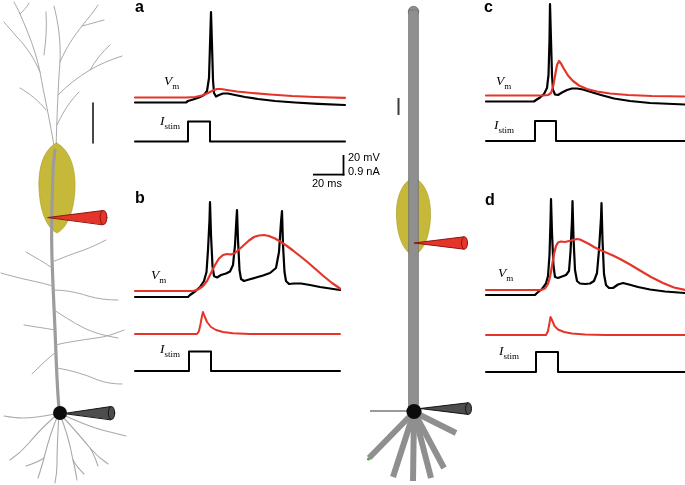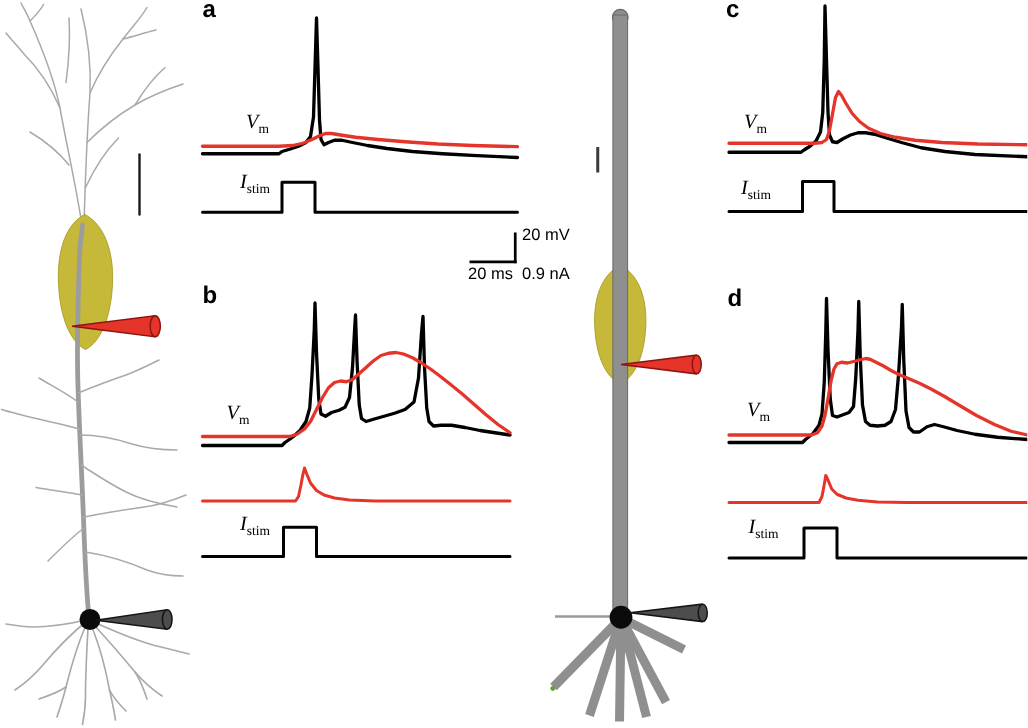--- a/index.html
+++ b/index.html
@@ -130,16 +130,16 @@
   <div class="sig" style="left:151px;top:268px"><span class="base">V</span><sub>m</sub></div>
   <div class="sig" style="left:160px;top:342px"><span class="base">I</span><sub>stim</sub></div>
 
   <div class="sig" style="left:496px;top:74px"><span class="base">V</span><sub>m</sub></div>
   <div class="sig" style="left:494px;top:118px"><span class="base">I</span><sub>stim</sub></div>
 
   <div class="sig" style="left:498px;top:266px"><span class="base">V</span><sub>m</sub></div>
   <div class="sig" style="left:499px;top:344px"><span class="base">I</span><sub>stim</sub></div>
 
   <div class="sctext" style="left:348px;top:151px">20 mV</div>
-  <div class="sctext" style="left:348px;top:177px">0.9 nA</div>
+  <div class="sctext" style="left:348px;top:165px">0.9 nA</div>
   <div class="sctext" style="left:312px;top:177px">20 ms</div>
 
 </div>
 
 </body></html>

